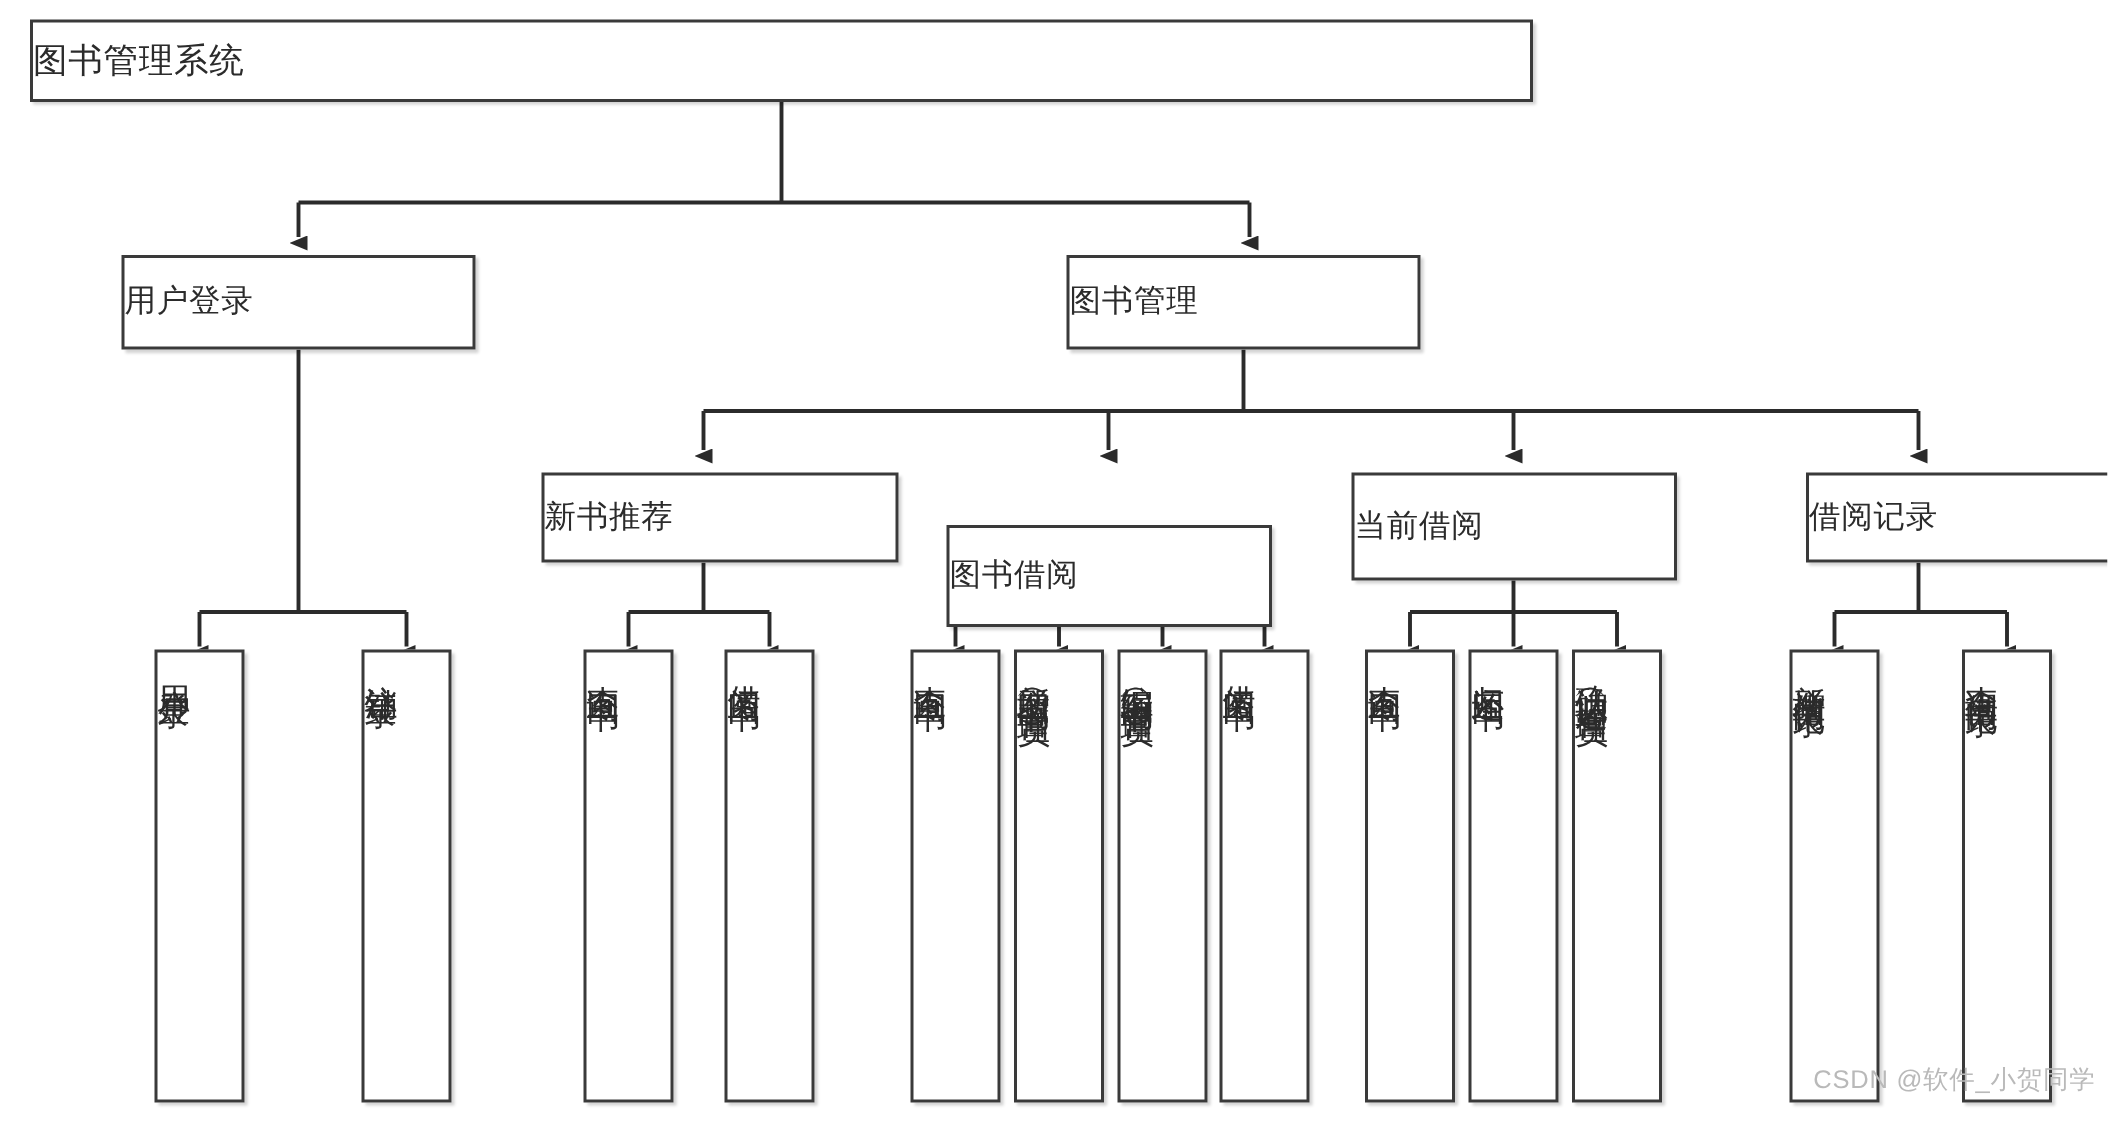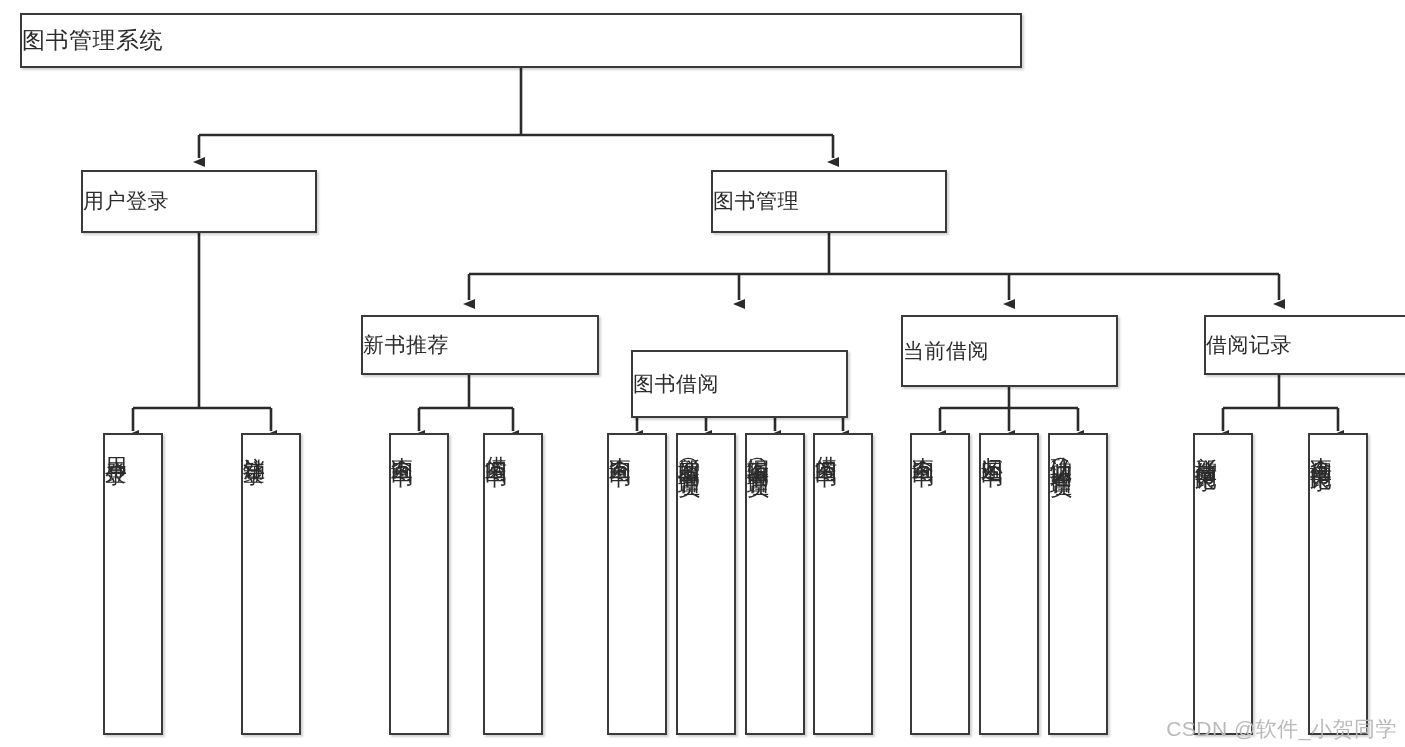--- a/index.html
+++ b/index.html
@@ -56,22 +56,22 @@
     letter-spacing: 3px;
     line-height: 1;
     white-space: nowrap;
   }
   .node.root .label {
     font-size: 23px;
   }
   .watermark {
     position: absolute;
     right: 8px;
-    bottom: 4px;
-    font-size: 21px;
+    bottom: 16px;
+    font-size: 17px;
     color: #b9b9b9;
     letter-spacing: 0.5px;
     white-space: nowrap;
     margin-top: 24px;
   }
 </style>
 </head>
 <body>
 
 <div id="canvas">

